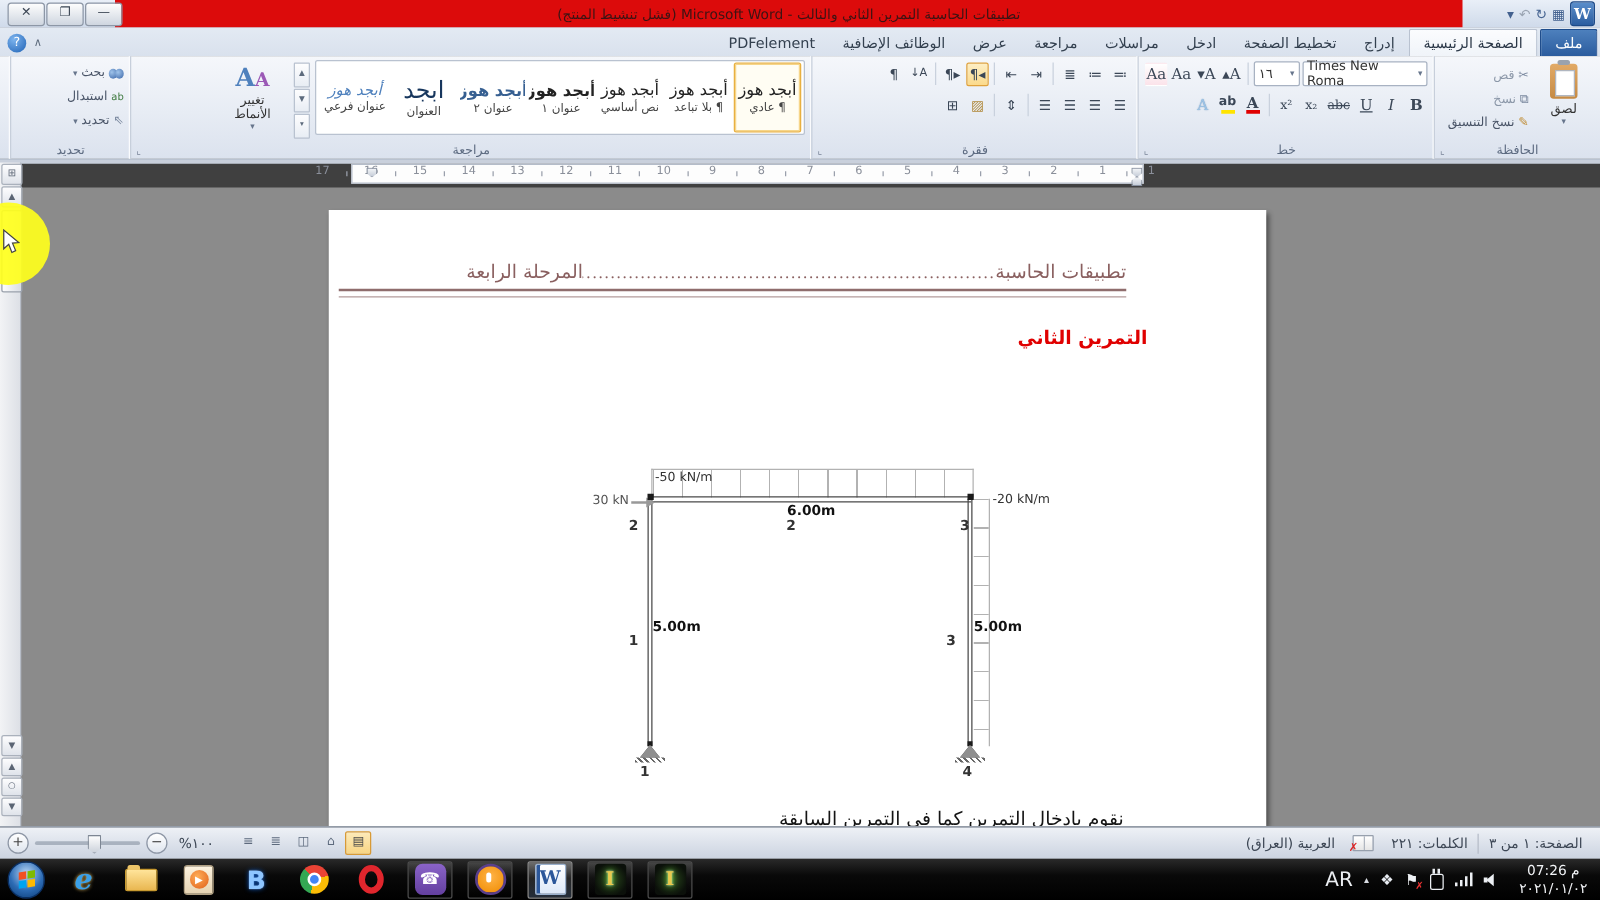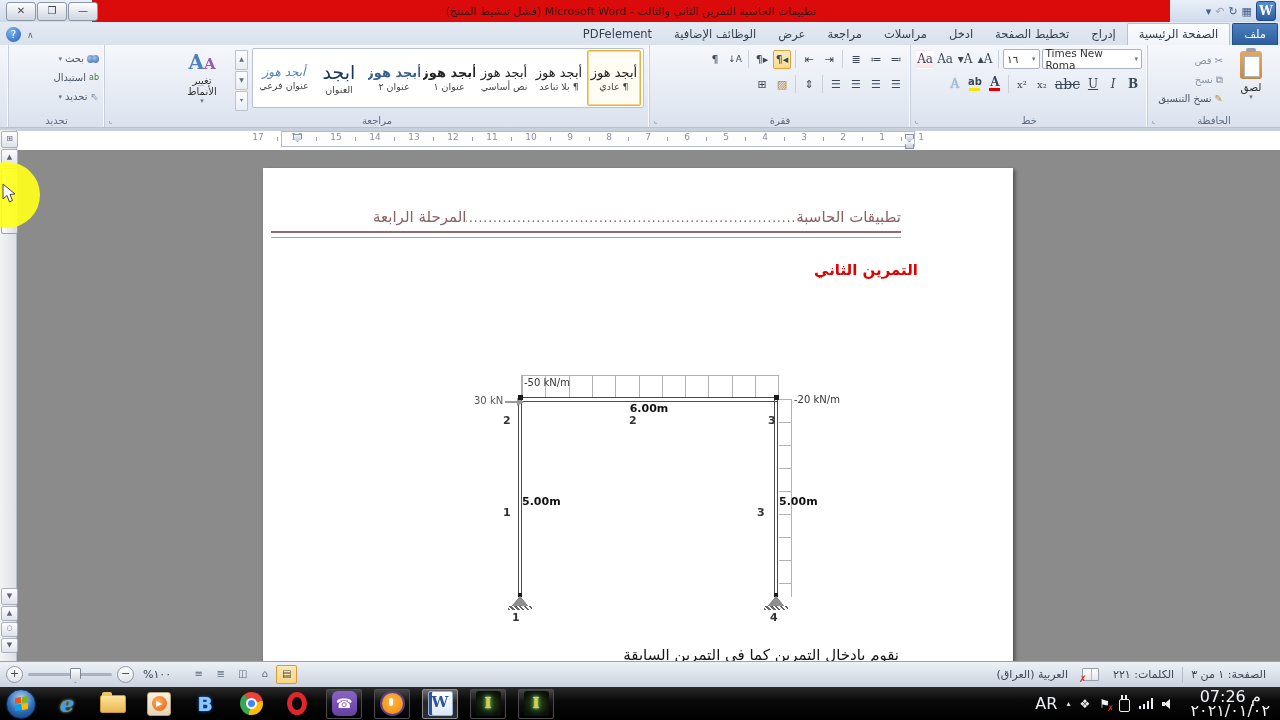--- a/index.html
+++ b/index.html
@@ -85,21 +85,21 @@
   .chgA b{color:#9b59b6;font-size:15px;}
   .chgstyles .lbl{font-size:10px;color:#333;text-align:center;line-height:11px;}
   
   .g-edit{width:96px;display:flex;flex-direction:column;gap:2px;padding-top:5px;}
   .binoc{display:inline-block;position:relative;width:12px;height:8px;}
   .binoc::before,.binoc::after{content:"";position:absolute;top:0;width:7px;height:8px;border-radius:50%;
     background:radial-gradient(circle at 35% 35%,#9fc3ea,#3a66a8);}
   .binoc::before{left:0}.binoc::after{right:0}
   
   .rulerrow{position:absolute;top:128px;left:0;width:1280px;height:22px;background:#c9d0dc;}
-  .ruler-strip{position:absolute;left:17px;right:0;top:3px;height:28px;background:#ffffff;}
+  .ruler-strip{position:absolute;left:17px;right:0;top:3px;height:28px;background:#404040;}
   .ruler-white{position:absolute;left:264px;width:634px;top:0;height:16px;background:#fdfdfd;border:1px solid #b4bcc9;box-sizing:border-box;}
   .rnum{position:absolute;top:1px;width:14px;text-align:center;font-size:9px;color:#8a8f9a;}
   .rtick{position:absolute;top:6px;width:1px;height:4px;background:#9aa0ac;}
   .ind-marker{position:absolute;width:9px;height:8px;background:linear-gradient(#f2f4f7,#c6cdd8);
     border:1px solid #8a93a2;box-sizing:border-box;}
   .ind-left{left:276px;top:3px;clip-path:polygon(0 0,100% 0,100% 55%,50% 100%,0 55%);}
   .ind-right-a{left:888px;top:3px;clip-path:polygon(0 0,100% 0,100% 55%,50% 100%,0 55%);}
   .ind-right-b{left:888px;top:10px;clip-path:polygon(50% 0,100% 45%,100% 100%,0 100%,0 45%);}
   
   .docarea{position:absolute;top:150px;left:0;width:1280px;height:511px;background:#8b8b8b;overflow:hidden;}
@@ -209,21 +209,21 @@
   .tr-flag{position:relative;font-size:12px;color:#eef1f5;}
   .tr-flag i{position:absolute;right:-4px;bottom:-2px;color:#e33;font-size:8px;font-style:normal;font-weight:bold;}
   .plug{width:9px;height:11px;border:1.5px solid #eceff3;border-radius:2px;position:relative;margin-top:3px;}
   .plug::before{content:"";position:absolute;top:-5px;left:1px;width:2px;height:4px;background:#eceff3;box-shadow:4px 0 0 #eceff3;}
   .sig{display:flex;align-items:flex-end;gap:1.5px;height:11px;}
   .sig i{width:2.5px;background:#eceff3;}
   .sig i:nth-child(1){height:3px}.sig i:nth-child(2){height:5.5px}.sig i:nth-child(3){height:8px}.sig i:nth-child(4){height:11px}
   .spk{position:relative;width:13px;height:12px;}
   .spk::before{content:"";position:absolute;left:0;top:4px;width:3px;height:4px;background:#eceff3;}
   .spk::after{content:"";position:absolute;left:2px;top:1px;border-top:5px solid transparent;border-bottom:5px solid transparent;border-right:6px solid #eceff3;}
-  .clock{display:flex;flex-direction:column;align-items:center;font-size:16px;line-height:14px;color:#f2f4f7;padding:0 6px;}
+  .clock{display:flex;flex-direction:column;align-items:center;font-size:11px;line-height:14px;color:#f2f4f7;padding:0 6px;}
 </style>
 </head>
 <body>
 
 <div id="app">
 
   <div class="titlebar">
     <div class="win-controls">
       <div class="wbtn">✕</div>
       <div class="wbtn">❐</div>
@@ -299,21 +299,21 @@
         <span class="vsep"></span>
         <span class="rbtn fbtn">A▴</span>
         <span class="rbtn fbtn">A▾</span>
         <span class="rbtn fbtn">Aa</span>
         <span class="rbtn fbtn" style="background:linear-gradient(#fff,#fbe3ea);">Aa</span>
       </div>
       <div class="rrow" style="gap:2px;margin-top:3px;">
         <span class="rbtn fbtn" style="font-weight:bold;">B</span>
         <span class="rbtn fbtn" style="font-style:italic;">I</span>
         <span class="rbtn fbtn" style="text-decoration:underline;">U</span>
-        <span class="rbtn fbtn" style="font-size:14px;text-decoration:line-through;">abc</span>
+        <span class="rbtn fbtn" style="font-size:10px;text-decoration:line-through;">abc</span>
         <span class="rbtn fbtn" style="font-size:10px;">x₂</span>
         <span class="rbtn fbtn" style="font-size:10px;">x²</span>
         <span class="vsep"></span>
         <span class="rbtn">
           <span class="stack">
               <b class="fbtn">A</b>
               <i class="colorbar" style="background:#e00000;"></i>
             </span>
         </span>
         <span class="rbtn">

